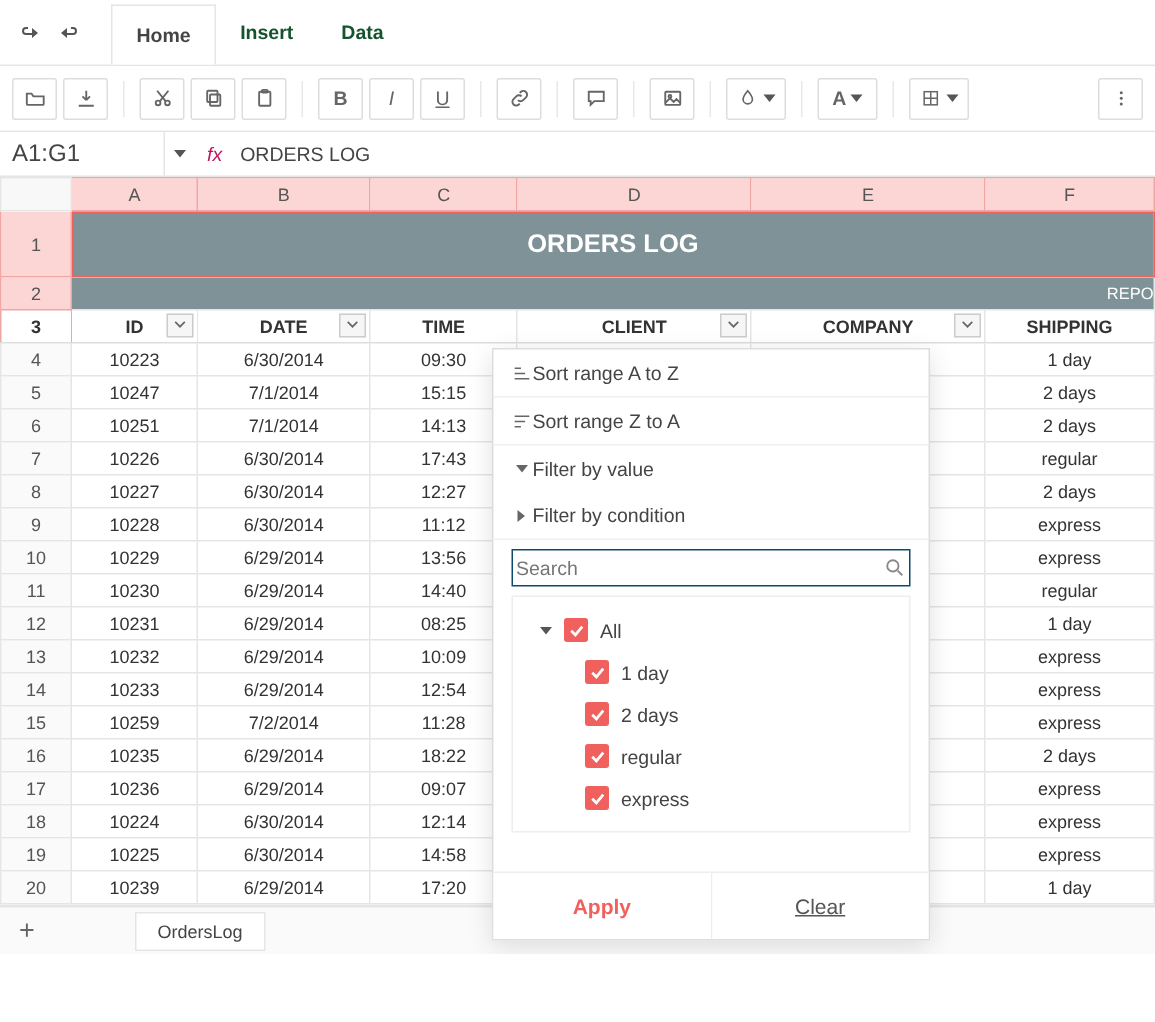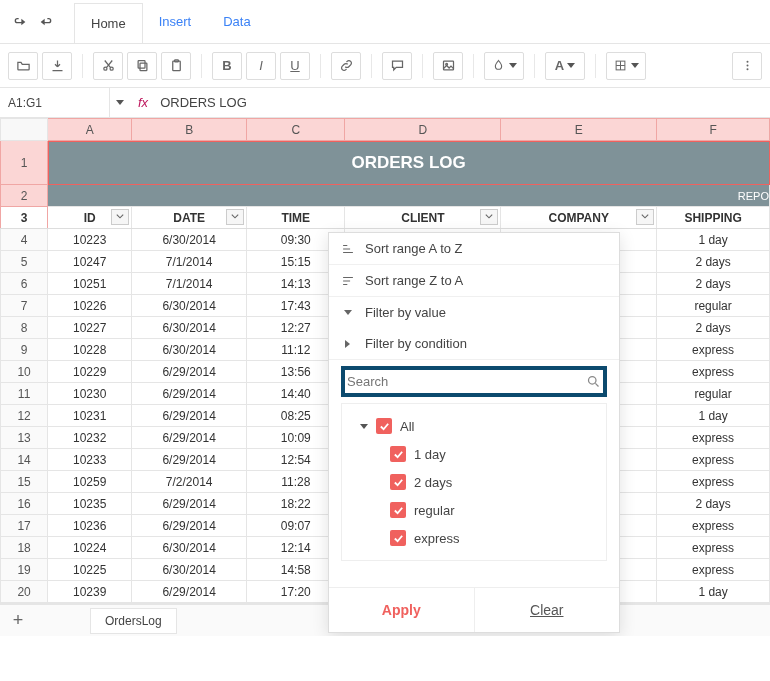--- a/index.html
+++ b/index.html
@@ -3,35 +3,35 @@
 <meta charset="utf-8">
 <style>
   * { box-sizing: border-box; margin: 0; padding: 0; }
   body { font-family: Arial, Helvetica, sans-serif; font-size: 13px; color: #333; background: #fff; width: 770px; }
 
   
   .topbar { display: flex; align-items: center; height: 44px; padding: 0 8px; border-bottom: 1px solid #e5e5e5; }
   .nav-arrows { display: flex; gap: 2px; margin-right: 16px; }
   .nav-arrow { width: 24px; height: 24px; display: flex; align-items: center; justify-content: center; cursor: pointer; color: #555; }
   .tabs { display: flex; }
-  .tab { padding: 12px 16px; cursor: pointer; color: #666; }
+  .tab { padding: 12px 16px; cursor: pointer; color: #666; font-weight: bold; }
   .tab.active { border: 1px solid #e5e5e5; border-bottom: none; background: #fff; color: #444; position: relative; top: 1px; }
-  .tab.accent { color: #3b82f6; }
+  .tab.accent { color: #14532d; }
 
   
   .toolbar { display: flex; align-items: center; height: 44px; padding: 0 8px; gap: 4px; border-bottom: 1px solid #e5e5e5; background: #fff; }
   .tbtn { width: 30px; height: 28px; border: 1px solid #ddd; border-radius: 2px; display: flex; align-items: center; justify-content: center; color: #666; background: #fff; cursor: pointer; font-size: 13px; }
   .tbtn svg { width: 15px; height: 15px; }
   .tsep { width: 1px; height: 24px; background: #e8e8e8; margin: 0 6px; }
   .tbtn.wide { width: 40px; }
   .trail { margin-left: auto; }
 
   
   .formulabar { display: flex; align-items: center; height: 30px; border-bottom: 1px solid #e5e5e5; }
-  .cellref { width: 110px; padding: 0 8px; font-size: 12px; color: #444; border-right: 1px solid #e5e5e5; height: 100%; display: flex; align-items: center; }
+  .cellref { width: 110px; padding: 0 8px; font-size: 16px; color: #444; border-right: 1px solid #e5e5e5; height: 100%; display: flex; align-items: center; }
   .fdrop { width: 20px; display: flex; align-items: center; justify-content: center; height: 100%; color: #888; }
   .fx { font-style: italic; padding: 0 8px; color: #be185d; }
   .fval { flex: 1; padding: 0 4px; color: #444; }
 
   
   .grid { position: relative; overflow: hidden; border-bottom: 1px solid #e5e5e5; }
   table { border-collapse: collapse; width: 100%; table-layout: fixed; }
   th, td { border: 1px solid #e5e5e5; font-size: 12px; height: 22px; padding: 0 6px; overflow: hidden; white-space: nowrap; }
   .corner { width: 46px; background: #f8f8f8; }
   .colhdr { background: #fbd6d5; color: #555; text-align: center; font-weight: normal; border-right: 1px solid #f0a6a4; border-bottom: 1px solid #f0a6a4; border-top: 1px solid #f0a6a4;  }
@@ -56,25 +56,25 @@
   col.cE { width: 152px; }
   col.cF { width: 110px; }
 
   
   .sheetbar { display: flex; align-items: center; height: 32px; background: #fafafa; border-top: 1px solid #e5e5e5; padding: 0 6px; gap: 10px; }
   .addsheet { width: 24px; height: 24px; display: flex; align-items: center; justify-content: center; font-size: 18px; color: #666; cursor: pointer; }
   .sheettab { background: #fff; border: 1px solid #e5e5e5; padding: 5px 14px; font-size: 12px; color: #444; cursor: pointer; margin-left: 50px;}
 
   
   .popup { position: absolute; left: 328px; top: 232px; width: 292px; background: #fff; border: 1px solid #ddd; box-shadow: 0 4px 16px rgba(0,0,0,0.12); z-index: 10; font-size: 13px; color: #444; }
-  .popup .row { display: flex; align-items: center; padding: 8px 12px; gap: 10px; border-bottom: 1px solid #f0f0f0; cursor: pointer; }
+  .popup .row { display: flex; align-items: center; padding: 8px 12px; border-bottom: 1px solid #f0f0f0; cursor: pointer; }
   .popup .row.noborder { border-bottom: none; }
   .popup .row svg { width: 14px; height: 12px; color: #666; }
   .searchrow { padding: 6px 12px; }
-  .searchbox { display: flex; align-items: center; border: 4px solid #0c4a6e; padding: 4px 2px; }
+  .searchbox { display: flex; align-items: center; border: 1px solid #0c4a6e; padding: 4px 2px; }
   .searchbox input { border: none; outline: none; flex: 1; font-size: 13px; color: #888; }
   .searchbox svg { width: 15px; height: 15px; color: #888; }
   .valuelist { border: 1px solid #eee; margin: 0 12px 26px 12px; padding: 8px 0; }
   .valitem { display: flex; align-items: center; gap: 8px; padding: 6px 10px 6px 18px; }
   .valitem.child { padding-left: 48px; }
   .chk { width: 16px; height: 16px; background: #f0615e; border-radius: 2px; display: flex; align-items: center; justify-content: center; }
   .chk svg { width: 11px; height: 11px; color: #fff; }
   .caretdown { width: 0; height: 0; border-left: 4px solid transparent; border-right: 4px solid transparent; border-top: 5px solid #555; }
   .popup-actions { display: flex; border-top: 1px solid #eee; margin-top: 16px; }
   .popup-actions button { flex: 1; border: none; background: #fff; padding: 14px 0; font-size: 14px; cursor: pointer; }

